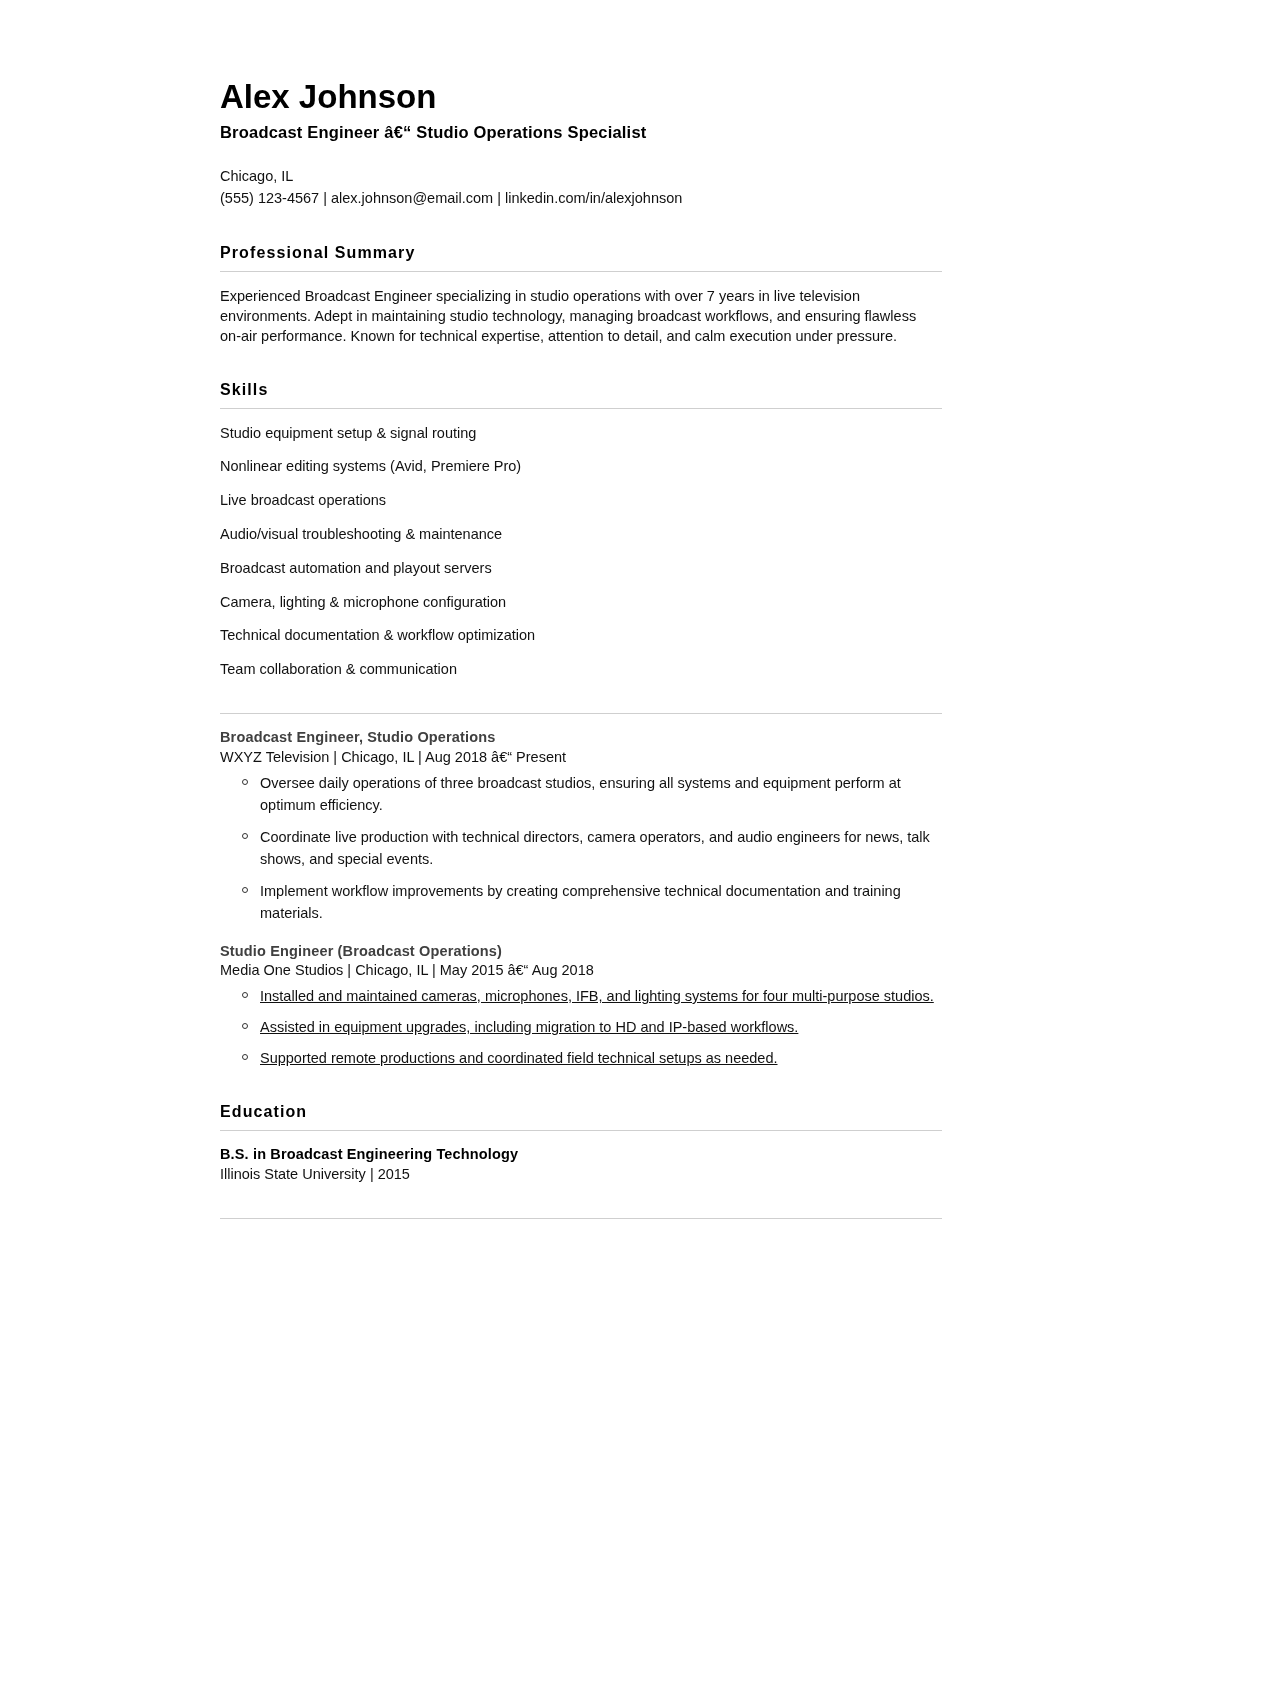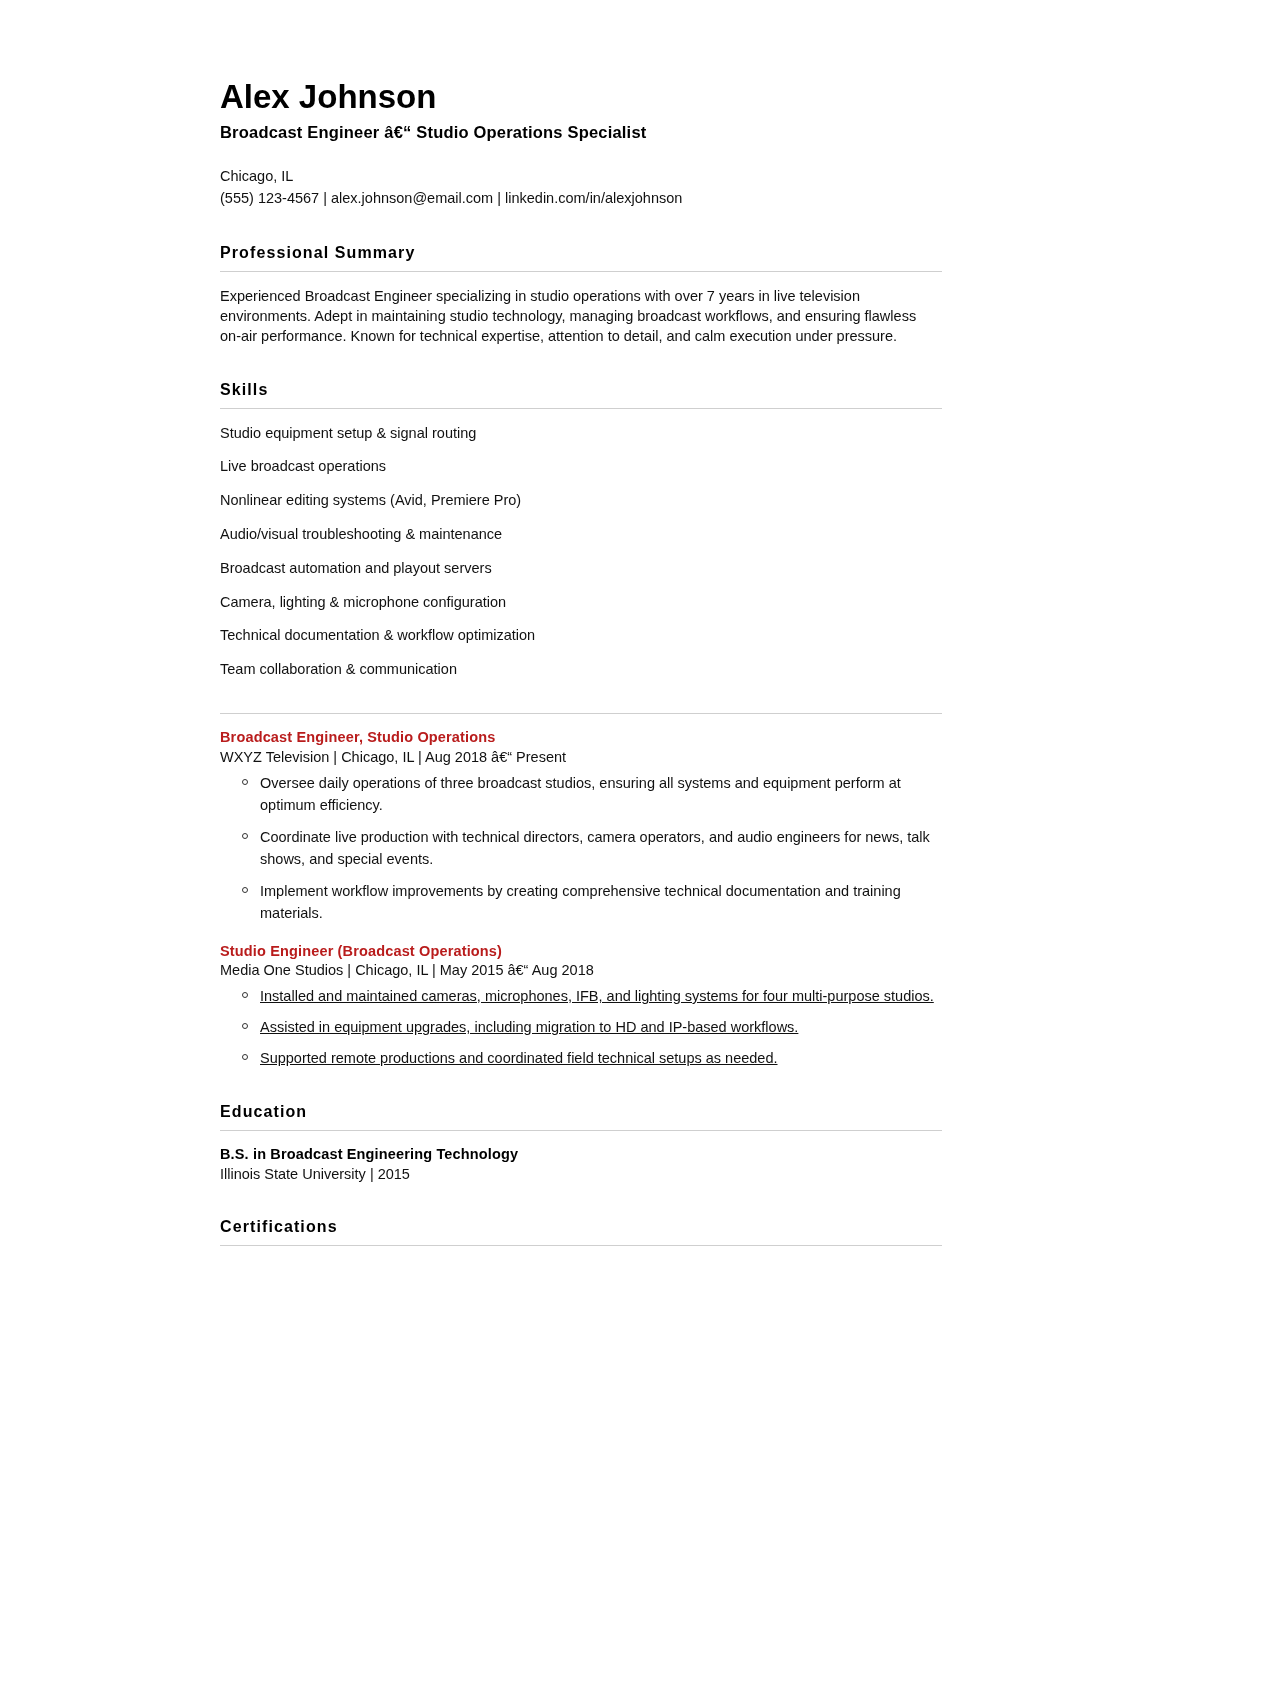--- a/index.html
+++ b/index.html
@@ -100,21 +100,21 @@
 
   
   .job { margin-bottom: 6px; }
   .job + .job { margin-top: 18px; }
   .job-title {
     font-size: 14.5px;
     font-weight: bold;
     letter-spacing: 0.15px;
     line-height: 1.35;
     margin: 0;
-    color: #b91c1c;
+    color: #404040;
   }
   .job-meta {
     font-size: 14.5px;
     line-height: 1.35;
     margin: 0 0 2px 0;
     color: #111;
   }
   .bullets {
     margin: 4px 0 0 0;
     padding-left: 40px;
@@ -181,22 +181,22 @@
       <div class="section-title">Professional Summary</div>
       <div class="rule"></div>
       <p class="summary-text">Experienced Broadcast Engineer specializing in studio operations with over 7 years in live television environments. Adept in maintaining studio technology, managing broadcast workflows, and ensuring flawless on-air performance. Known for technical expertise, attention to detail, and calm execution under pressure.</p>
     </div>
 
     <div class="section">
       <div class="section-title">Skills</div>
       <div class="rule"></div>
       <ul class="skills-list">
         <li class="skill-item">Studio equipment setup &amp; signal routing</li>
+        <li class="skill-item">Nonlinear editing systems (Avid, Premiere Pro)</li>
         <li class="skill-item">Live broadcast operations</li>
-        <li class="skill-item">Nonlinear editing systems (Avid, Premiere Pro)</li>
         <li class="skill-item">Audio/visual troubleshooting &amp; maintenance</li>
         <li class="skill-item">Broadcast automation and playout servers</li>
         <li class="skill-item">Camera, lighting &amp; microphone configuration</li>
         <li class="skill-item">Technical documentation &amp; workflow optimization</li>
         <li class="skill-item">Team collaboration &amp; communication</li>
       </ul>
     </div>
 
     <div class="section">
       <div class="rule"></div>
@@ -223,19 +223,18 @@
     </div>
 
     <div class="section">
       <div class="section-title">Education</div>
       <div class="rule"></div>
       <div class="edu-degree">B.S. in Broadcast Engineering Technology</div>
       <div class="edu-meta">Illinois State University | 2015</div>
     </div>
 
     <div class="section section-certifications">
-      <div class="section-title">Certifications</div>
       <div class="rule"></div>
       <div class="cert-empty"></div>
     </div>
 
   </div>
 </div>
 
 </body></html>

